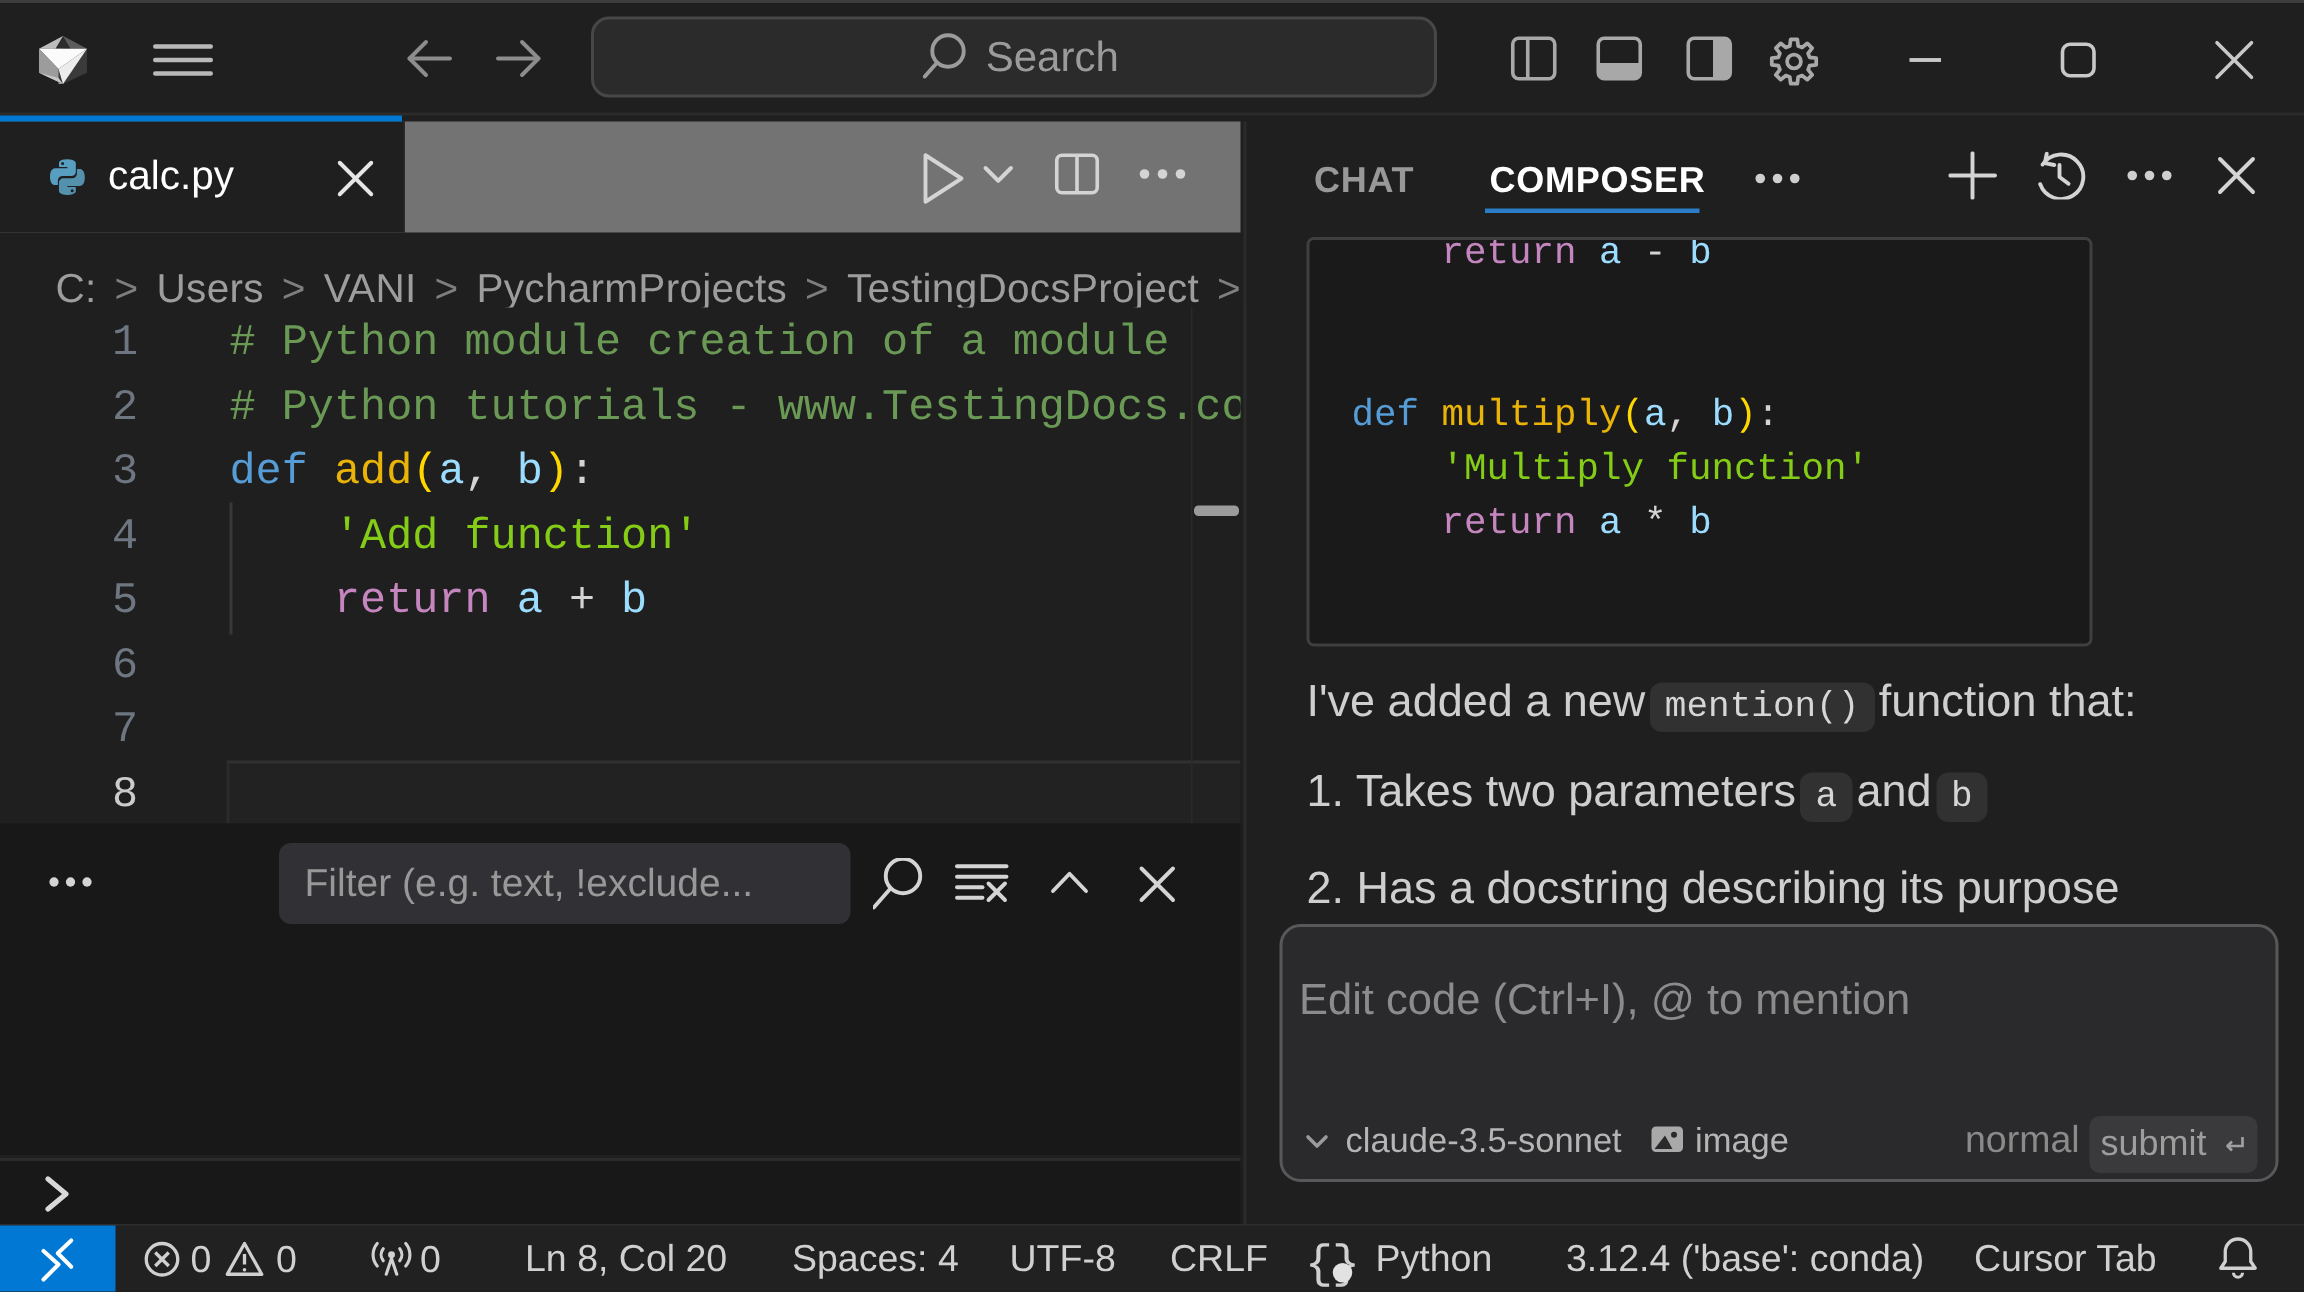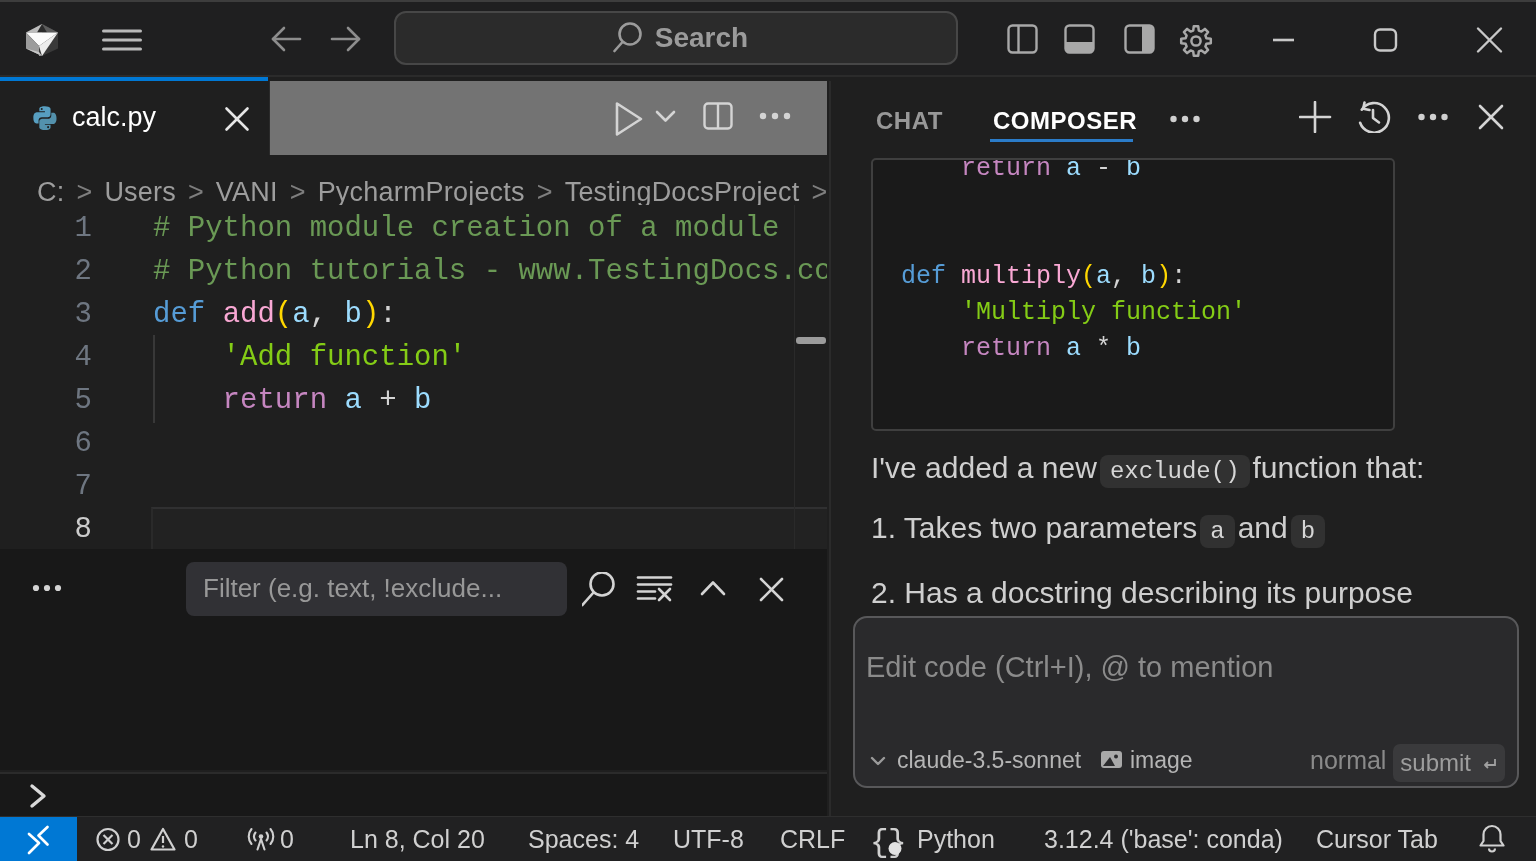--- a/index.html
+++ b/index.html
@@ -3,21 +3,21 @@
 <meta charset="utf-8">
 <style>
   * { margin:0; padding:0; box-sizing:border-box; }
   html,body { width:1536px; height:861px; overflow:hidden; }
   body { background:#1f1f1f; font-family:"Liberation Sans", sans-serif; color:#cccccc; position:relative; }
   .abs { position:absolute; }
   svg { display:block; }
 
   
   #titlebar { left:0; top:0; width:1536px; height:77px; background:#1f1f20; border-top:2px solid #3d3d3d; }
-  #searchbox { left:394px; top:11px; width:564px; height:54px; background:#2b2b2b; border:2px solid #474747; border-radius:12px; display:flex; align-items:center; justify-content:center; color:#9b9b9b; font-size:28px;font-weight:bold; }
+  #searchbox { left:394px; top:11px; width:564px; height:54px; background:#2b2b2b; border:2px solid #474747; border-radius:12px; display:flex; align-items:center; justify-content:center; color:#9b9b9b; font-size:28px; }
   #tabblue { left:0; top:77px; width:268px; height:4px; background:#0078d4; z-index:5; }
   #titlebottom { left:0; top:75px; width:1536px; height:2px; background:#2b2b2b; }
 
   
   #tabstrip { left:0; top:81px; width:827px; height:74px; background:#737373; }
   #tab1 { left:0; top:0; width:270px; height:74px; background:#1f1f1f; border-right:1px solid #2b2b2b; }
   #tabname { position:absolute; left:72px; top:21px; font-size:27px; color:#ffffff; }
   #breadcrumb { left:37px; top:165px; width:792px; height:36px; font-size:27px; letter-spacing:0.2px; color:#9d9d9d; white-space:nowrap; overflow:hidden;margin-top:12px; }
   .bsep { color:#7e7e7e; padding:0 12px; font-size:27px; }
 
@@ -47,21 +47,21 @@
   #placeholder { position:absolute; left:11px; top:33px; font-size:29px; color:#8b8b8b; }
   .inprow { position:absolute; font-size:23px; color:#b5b5b5; }
   #submitbtn { position:absolute; left:538px; top:126px; width:112px; height:38px; background:#3a3a3c; border-radius:7px; color:#9d9d9d; font-size:24px; text-align:center; line-height:38px; }
 
   
   #statusbar { left:0; top:816px; width:1536px; height:45px; background:#212122; border-top:1px solid #2e2e2e; font-size:25px; color:#d0d0d0; }
   #remote { position:absolute; left:0; top:0; width:77px; height:45px; background:#0078d4; }
   .sitem { position:absolute; top:0; height:45px; line-height:44px; white-space:nowrap; }
 
   
-  .c-com { color:#6A9955; } .c-kw { color:#569CD6; } .c-fn { color:#f9a8d4; }
+  .c-com { color:#6A9955; } .c-kw { color:#569CD6; } .c-fn { color:#eab308; }
   .c-var { color:#9CDCFE; } .c-str { color:#84cc16; } .c-ctl { color:#C586C0; }
   .c-par { color:#FFD700; } .c-w { color:#d4d4d4; }
 </style>
 </head>
 <body>
 
 <div class="abs" id="titlebar"></div>
 <div class="abs" id="logo" style="left:25px; top:23px;">
 <svg width="34" height="34" viewBox="0 0 34 34">
   <polygon points="17,1 33,9.5 33,25.5 17,33 1,25.5 1,9.5" fill="#3a3a3a"></polygon>
@@ -254,21 +254,21 @@
           <line x1="23" y1="5" x2="1" y2="27"></line>
     </g>
   </svg>
     </div>
   <div class="rp" id="codeblock">
     <div class="bline" style="top:-9px;"><span class="c-ctl">    return</span> <span class="c-var">a</span> <span class="c-w">-</span> <span class="c-var">b</span></div>
     <div class="bline" style="top:99px;"><span class="c-kw">def</span> <span class="c-fn">multiply</span><span class="c-par">(</span><span class="c-var">a</span><span class="c-w">, </span><span class="c-var">b</span><span class="c-par">)</span><span class="c-w">:</span></div>
     <div class="bline" style="top:135px;"><span class="c-str">    'Multiply function'</span></div>
     <div class="bline" style="top:171px;"><span class="c-ctl">    return</span> <span class="c-var">a</span> <span class="c-w">*</span> <span class="c-var">b</span></div>
   </div>
-  <div class="para" style="top:370px;">I've added a new<span class="chip">exclude()</span>function that:</div>
+  <div class="para" style="top:370px;">I've added a new<span class="chip">mention()</span>function that:</div>
   <div class="para" style="top:430px;">1. Takes two parameters<span class="chip">a</span>and<span class="chip">b</span></div>
   <div class="para" style="top:495px;">2. Has a docstring describing its purpose</div>
   <div class="rp" id="inputbox">
     <div id="placeholder">Edit code (Ctrl+I), @ to mention</div>
     <div class="inprow" id="modelrow" style="left:13px; top:129px;"><svg width="22" height="14" viewBox="0 0 22 14" style="display:inline-block; margin-right:7px;">
           <polyline points="4,4 10,10 16,4" fill="none" stroke="#9a9a9a" stroke-width="2.4" stroke-linecap="round" stroke-linejoin="round"></polyline>
         </svg>claude-3.5-sonnet</div>
     <div class="inprow" id="imagerow" style="left:245px; top:129px;"><svg width="24" height="20" viewBox="0 0 24 20" style="display:inline-block; margin-right:6px; vertical-align:-2px;">
           <rect x="1" y="1" width="21" height="17" rx="3" fill="#a9a9a9"></rect>
           <polygon points="3,16 10,7 15,16" fill="#2a2a2c"></polygon>

